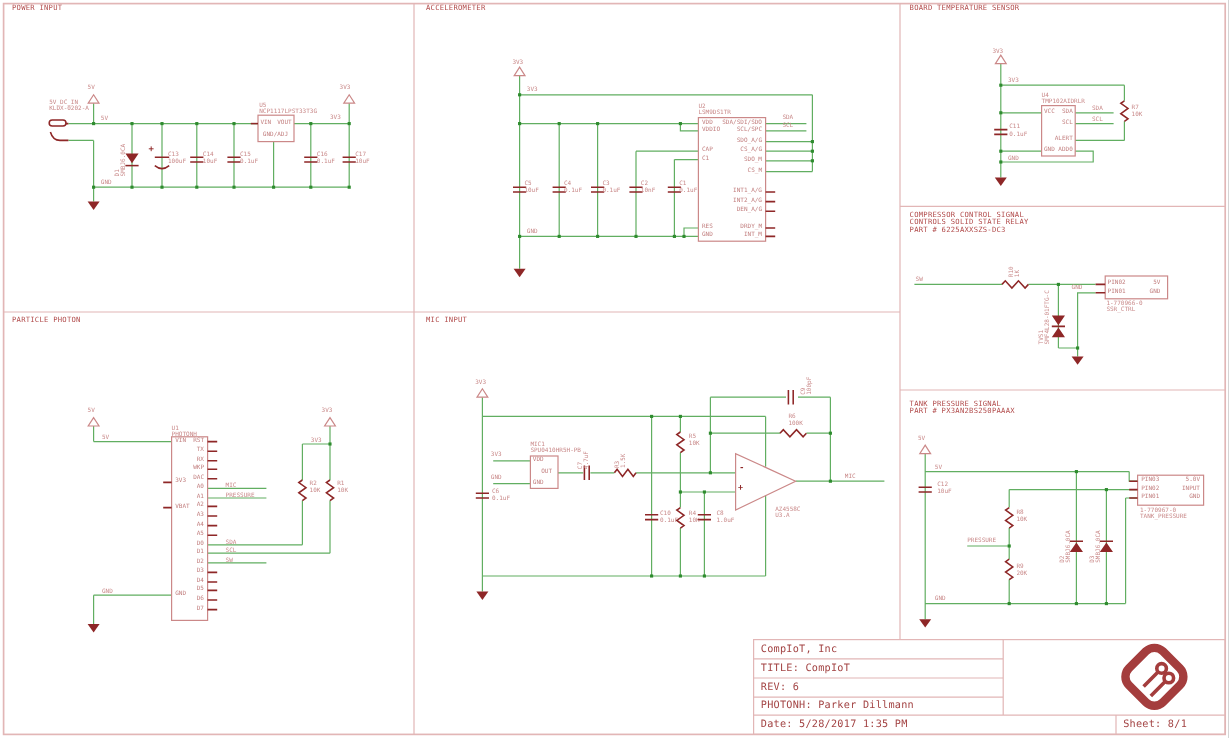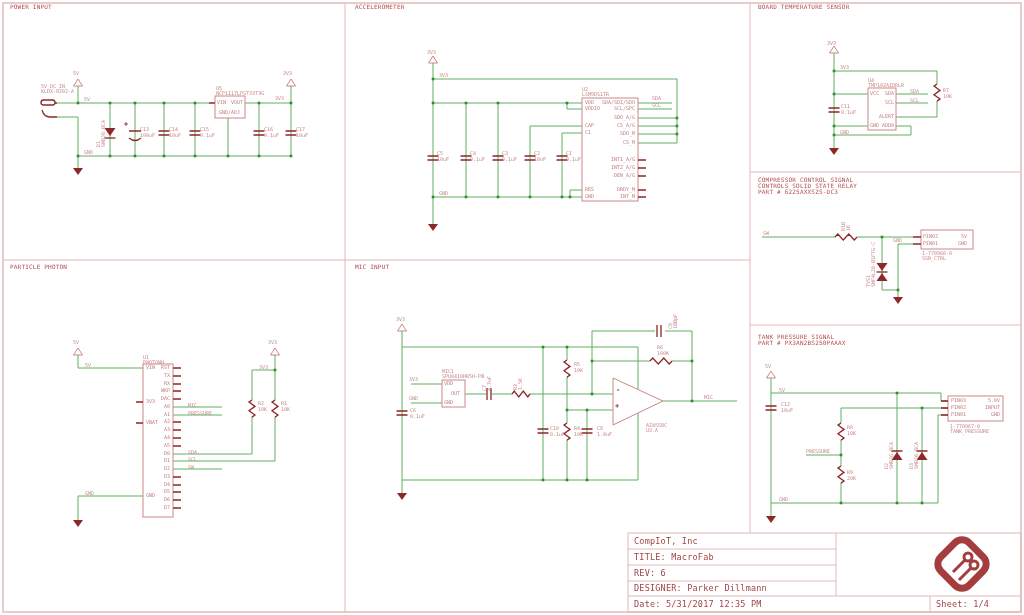--- a/index.html
+++ b/index.html
@@ -374,19 +374,19 @@
       <span class="lb c-s" style="left: 657px; top: 351px;">100K</span>
       <span class="lb c-op" style="left: 616px; top: 387px;">-</span>
       <span class="lb c-op" style="left: 615px; top: 403px;">+</span>
       <span class="lb c-s" style="left: 646px; top: 423px;">AZ4558C</span>
       <span class="lb c-s" style="left: 646px; top: 428px;">U3.A</span>
       <span class="lb c-s" style="left: 704px; top: 395px;">MIC</span>
     </div>
 
   <div>
     <span class="tb" style="left:634px;top:537px">CompIoT, Inc</span>
-    <span class="tb" style="left:634px;top:553px">TITLE: MacroFab</span>
+    <span class="tb" style="left:634px;top:553px">TITLE: CompIoT</span>
     <span class="tb" style="left:634px;top:569px">REV: 6</span>
-    <span class="tb" style="left:634px;top:584px">DESIGNER: Parker Dillmann</span>
-    <span class="tb" style="left:634px;top:600px">Date: 5/31/2017 12:35 PM</span>
-    <span class="tb" style="left:936px;top:600px">Sheet: 1/4</span>
+    <span class="tb" style="left:634px;top:584px">PHOTONH: Parker Dillmann</span>
+    <span class="tb" style="left:634px;top:600px">Date: 5/28/2017 1:35 PM</span>
+    <span class="tb" style="left:936px;top:600px">Sheet: 8/1</span>
   </div>
 </div>
 
 </body></html>

